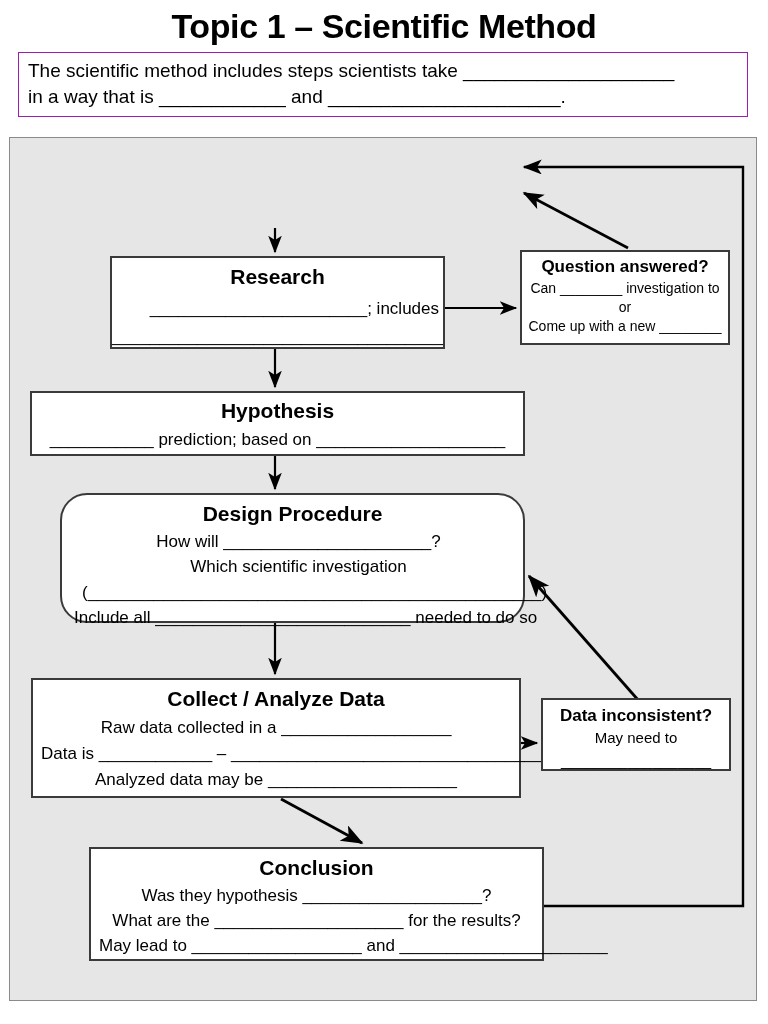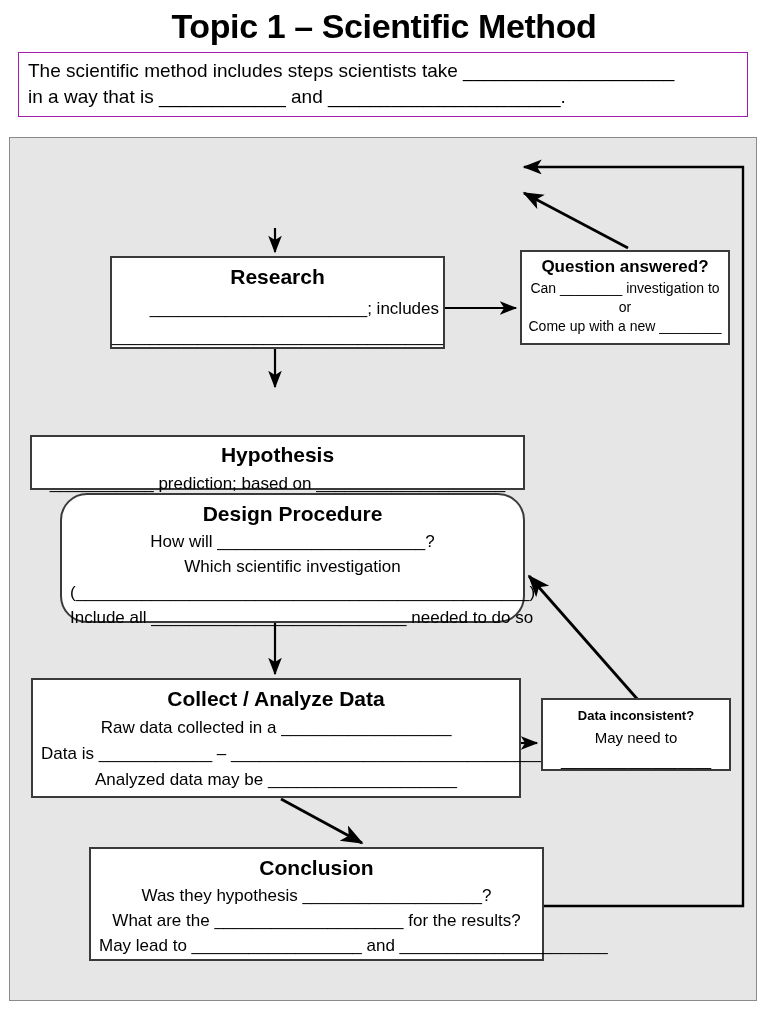--- a/index.html
+++ b/index.html
@@ -95,44 +95,44 @@
   
   #box-question { left: 510px; top: 112px; width: 210px; height: 95px; }
   #box-question .ftitle { font-size: 17px; line-height: 21px; margin-top: 4px; }
   #box-question .fline { font-size: 14px; line-height: 18px; text-align: center; }
   #box-question .q1 { margin-top: 2px; }
   #box-question .q2 { margin-top: 3px; }
   #box-question .q3 { margin-top: 1px; }
   #box-question .q4 { margin-top: 1px; }
 
   
-  #box-hypothesis { left: 20px; top: 253px; width: 495px; height: 55px; margin-top: 44px; }
+  #box-hypothesis { left: 20px; top: 253px; width: 495px; height: 65px; }
   #box-hypothesis .ftitle { font-size: 21px; line-height: 26px; margin-top: 5px; }
   #box-hypothesis .fline { font-size: 17px; line-height: 22px; text-align: center; margin-top: 5px; }
 
   
   #box-design { left: 50px; top: 355px; width: 465px; height: 130px; border-radius: 27px; }
   #box-design .ftitle { font-size: 21px; line-height: 26px; margin-top: 6px; }
-  #box-design .fline { font-size: 17px; line-height: 22px; text-align: center; }
+  #box-design .fline { font-size: 17px; line-height: 22px; text-align: center; padding-left: 12px; }
   #box-design .d1 { margin-top: 4px; }
   #box-design .d2 { margin-top: 3px; }
   #box-design .d3 { margin-top: 4px; text-align: left; margin-left: 8px; }
-  #box-design .d4 { margin-top: 3px; margin-left: 8px; }
+  #box-design .d4 { margin-top: 3px; }
 
   
   #box-collect { left: 21px; top: 540px; width: 490px; height: 120px; }
   #box-collect .ftitle { font-size: 21px; line-height: 26px; margin-top: 6px; }
   #box-collect .fline { font-size: 17px; line-height: 22px; text-align: center; }
   #box-collect .c1 { margin-top: 5px; }
   #box-collect .c2 { margin-top: 4px; text-align: left; margin-left: 8px; }
   #box-collect .c3 { margin-top: 4px; }
 
   
   #box-inconsistent { left: 531px; top: 560px; width: 190px; height: 73px; }
-  #box-inconsistent .ftitle { font-size: 13px; line-height: 21px; margin-top: 5px; }
+  #box-inconsistent .ftitle { font-size: 17px; line-height: 21px; margin-top: 5px; }
   #box-inconsistent .fline { font-size: 15px; line-height: 19px; text-align: center; margin-top: 2px; }
   #box-inconsistent .i2 { margin-top: 4px; }
 
   
   #box-conclusion { left: 79px; top: 709px; width: 455px; height: 114px; }
   #box-conclusion .ftitle { font-size: 21px; line-height: 26px; margin-top: 6px; }
   #box-conclusion .fline { font-size: 17px; line-height: 22px; text-align: center; }
   #box-conclusion .k1 { margin-top: 4px; }
   #box-conclusion .k2 { margin-top: 3px; }
   #box-conclusion .k3 { margin-top: 3px; text-align: left; margin-left: 8px; }

